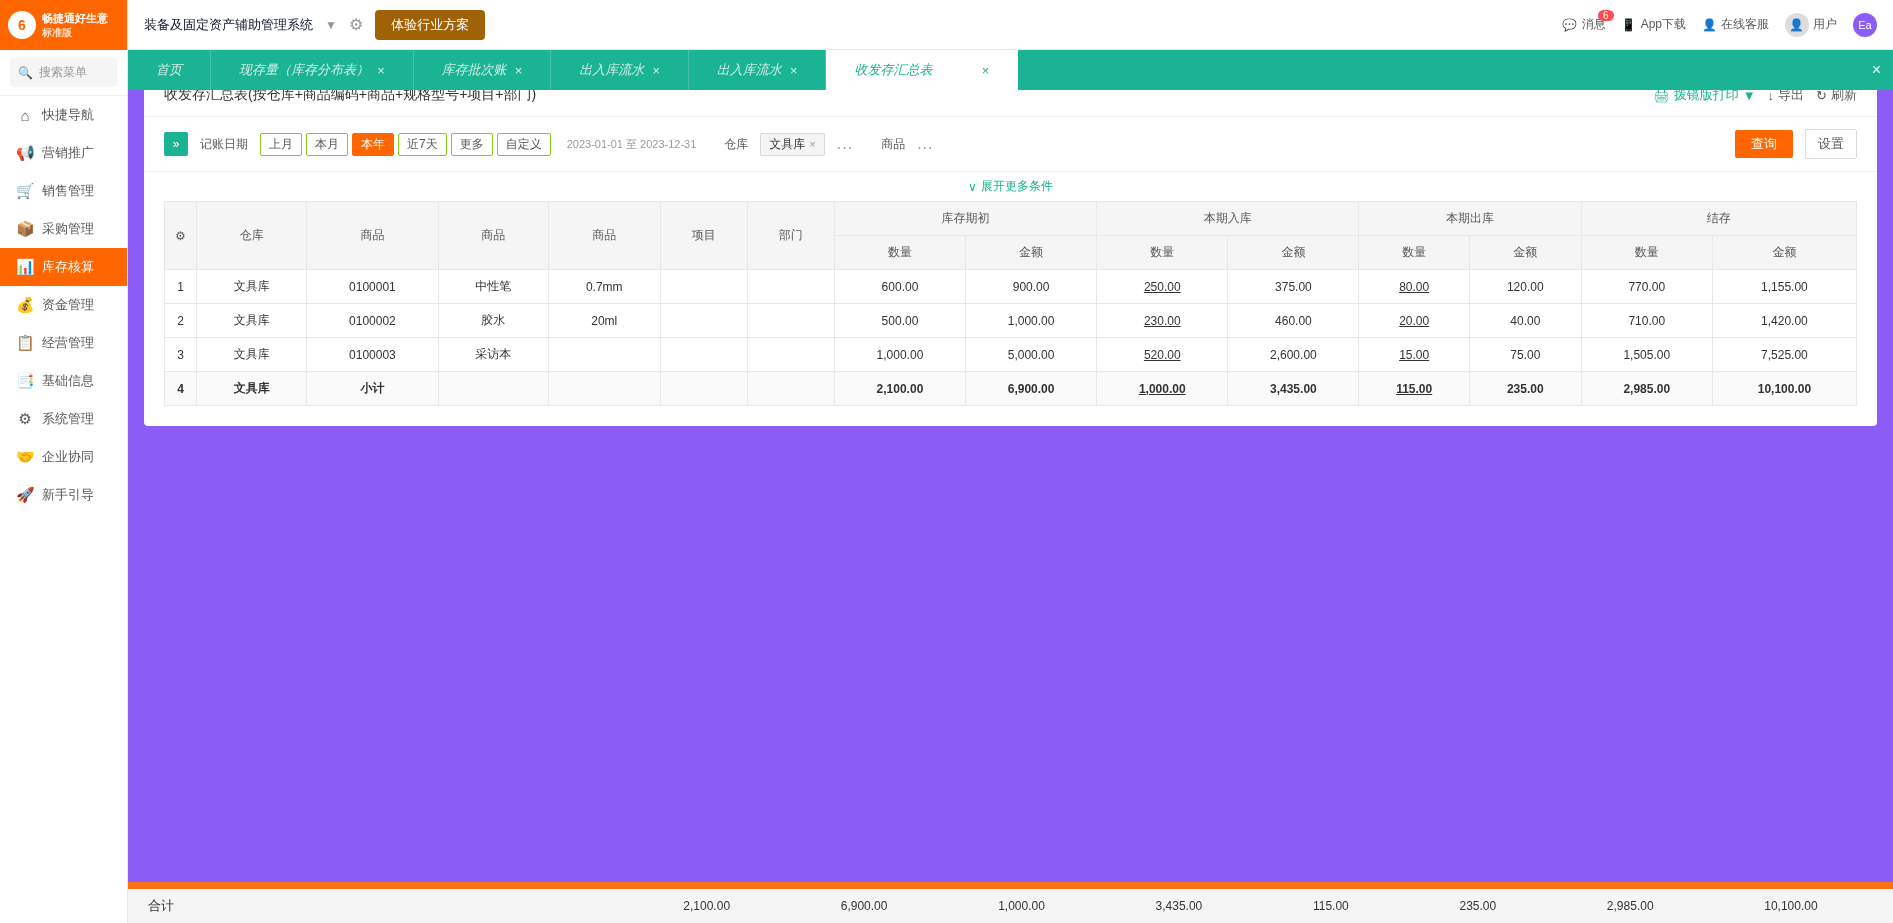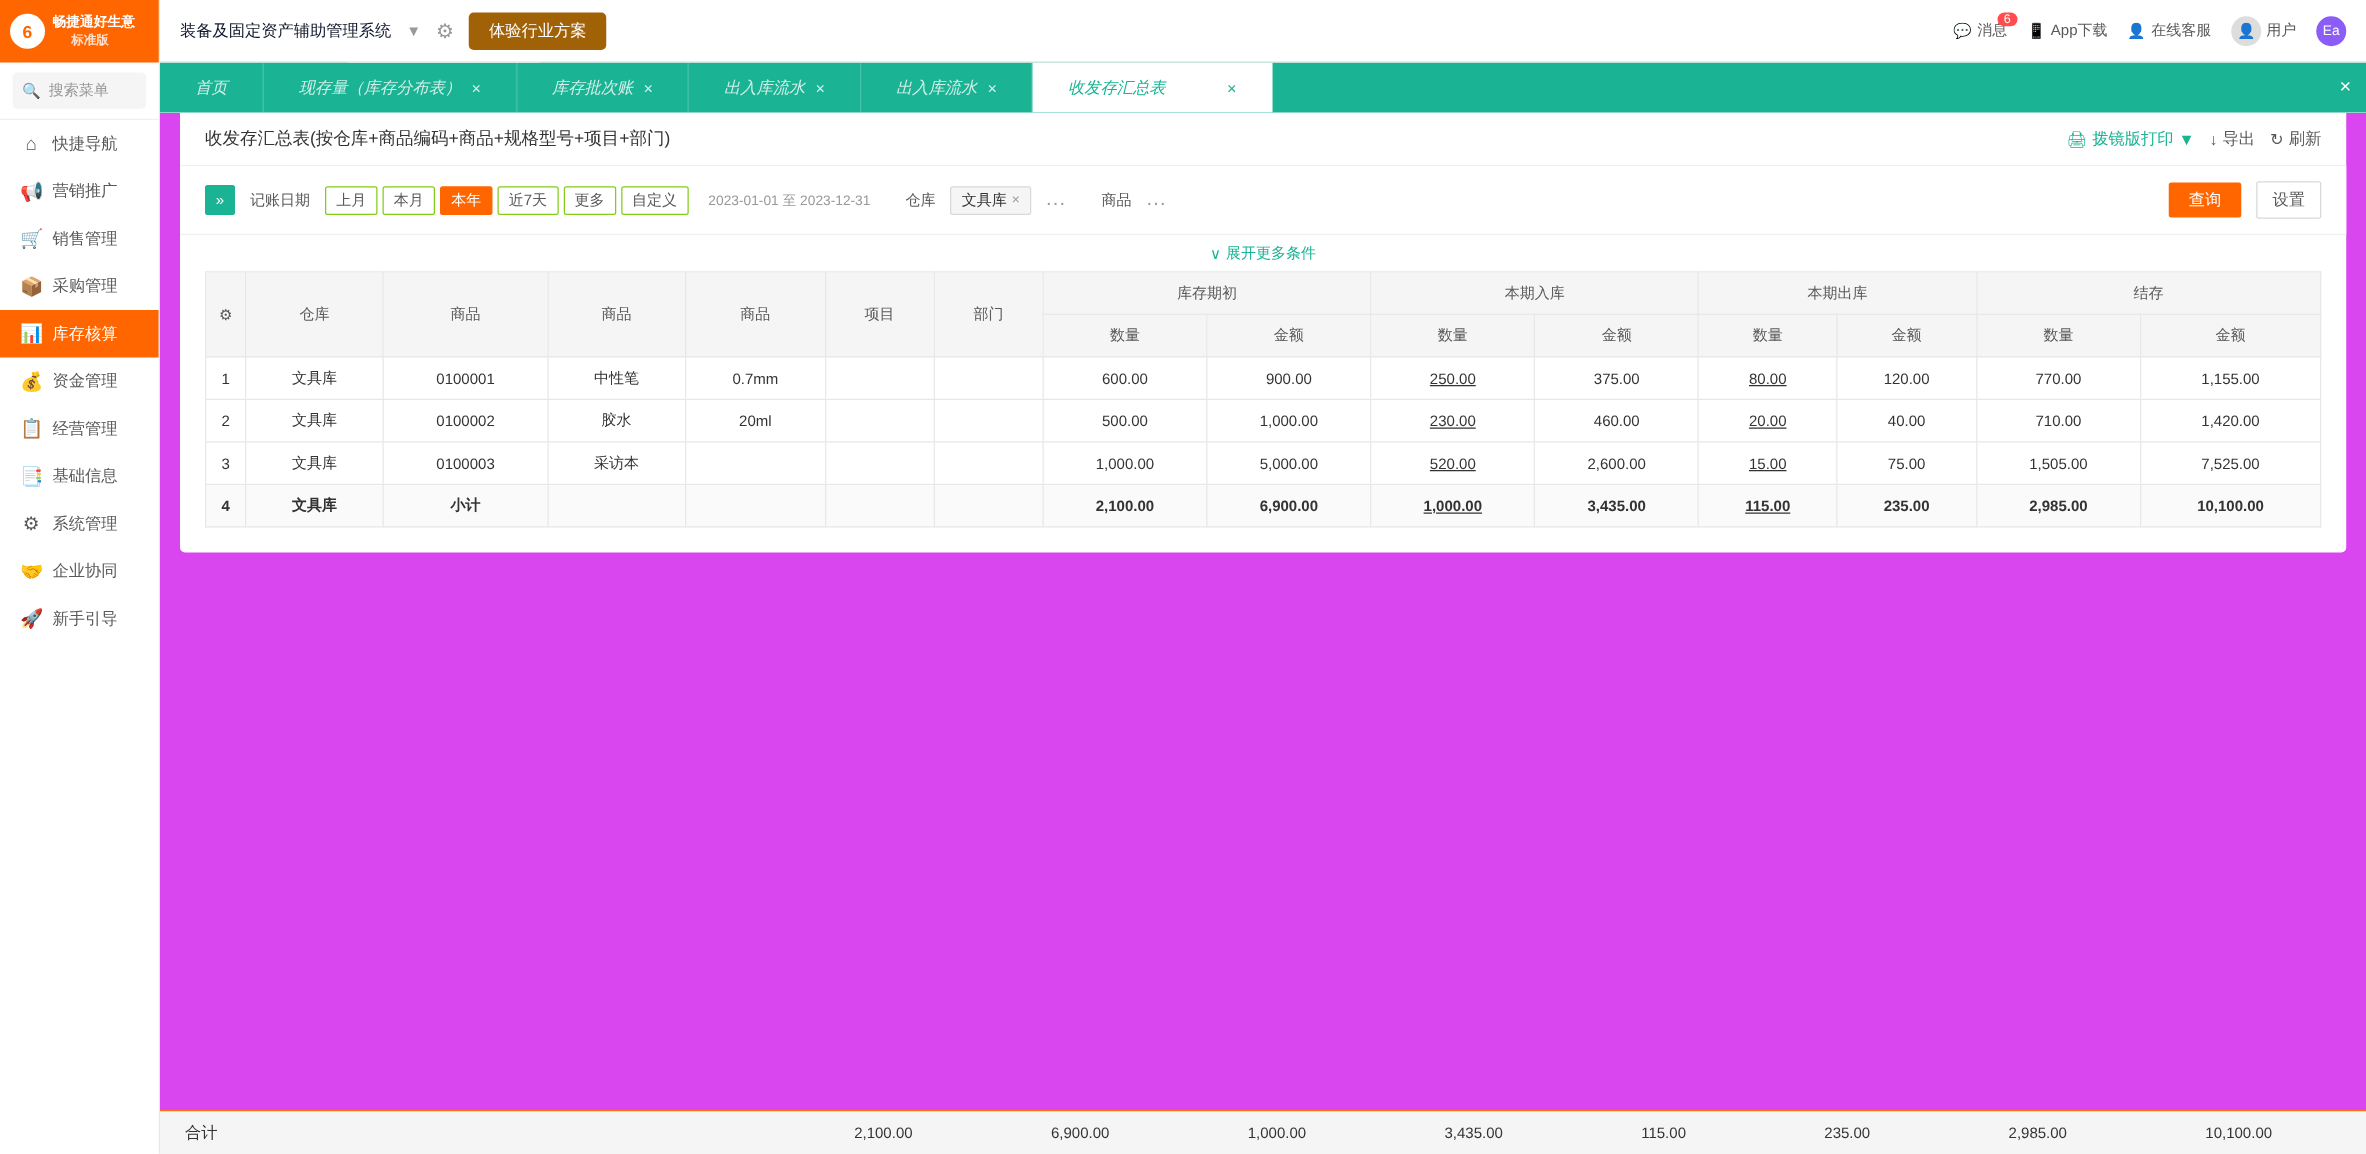--- a/index.html
+++ b/index.html
@@ -56,22 +56,22 @@
       color: rgba(255,255,255,0.8); cursor: pointer; font-size: 13px;
       border-right: 1px solid rgba(255,255,255,0.2); white-space: nowrap;
       transition: background 0.2s;
       font-style: italic;
     }
     .tab.active { background: #fff; color: #1ab394; font-weight: 500; gap: 47px; }
     .tab-x-btn { margin-left: 2px; cursor: pointer; }
 
     
     .main-content {
-      margin-left: 128px; margin-top: 70px; padding: 16px;
-      height: calc(100vh - 90px); overflow-y: auto; background: #d946ef;
+      margin-left: 128px; margin-top: 54px; padding: 16px;
+      height: calc(100vh - 90px); overflow-y: auto; background: #8b5cf6;
     }
 
     
     .page-card { background: #fff; border-radius: 4px; padding: 0; }
 
     
     .page-header {
       padding: 16px 20px 12px; border-bottom: 1px solid #f0f0f0;
       display: flex; align-items: center; justify-content: space-between;
     }
@@ -129,38 +129,38 @@
       padding: 8px 10px; text-align: center; border: 1px solid #e8e8e8;
       color: #333; background: #fff;
     }
     tbody tr.subtotal td { background: #fafafa; font-weight: bold; }
     .col-settings { width: 32px; }
     .underline { text-decoration: underline; cursor: pointer; color: #333; }
 
     
     .bottom-bar {
       position: fixed; bottom: 0; left: 128px; right: 0;
-      background: #f5f5f5; border-top: 1px solid #f97316;
+      background: #f5f5f5; border-top: 7px solid #f97316;
       padding: 8px 20px; display: flex; align-items: center; z-index: 97;
     }
 
     
     ::-webkit-scrollbar { width: 6px; height: 6px; }
     ::-webkit-scrollbar-track { background: #f1f1f1; }
     ::-webkit-scrollbar-thumb { background: #ccc; border-radius: 3px; }
   </style>
 </head>
 <body>
 
 <div class="sidebar">
   <div class="sidebar-logo">
     <div class="sidebar-logo-icon">6</div>
     <div class="sidebar-logo-text">
       <div>畅捷通好生意</div>
-      <div style="font-size:10px;opacity:0.8;margin-left:15px;">标准版</div>
+      <div style="font-size:10px;opacity:0.8;">标准版</div>
     </div>
   </div>
   <div style="padding:8px 10px; border-bottom:1px solid #f0f0f0;">
     <div style="display:flex;align-items:center;gap:6px;padding:6px 8px;background:#f5f5f5;border-radius:4px;cursor:pointer;color:#999;">
       <span>🔍</span>
       <span>搜索菜单</span>
     </div>
   </div>
   <div class="sidebar-menu">
     <div class="sidebar-item">

